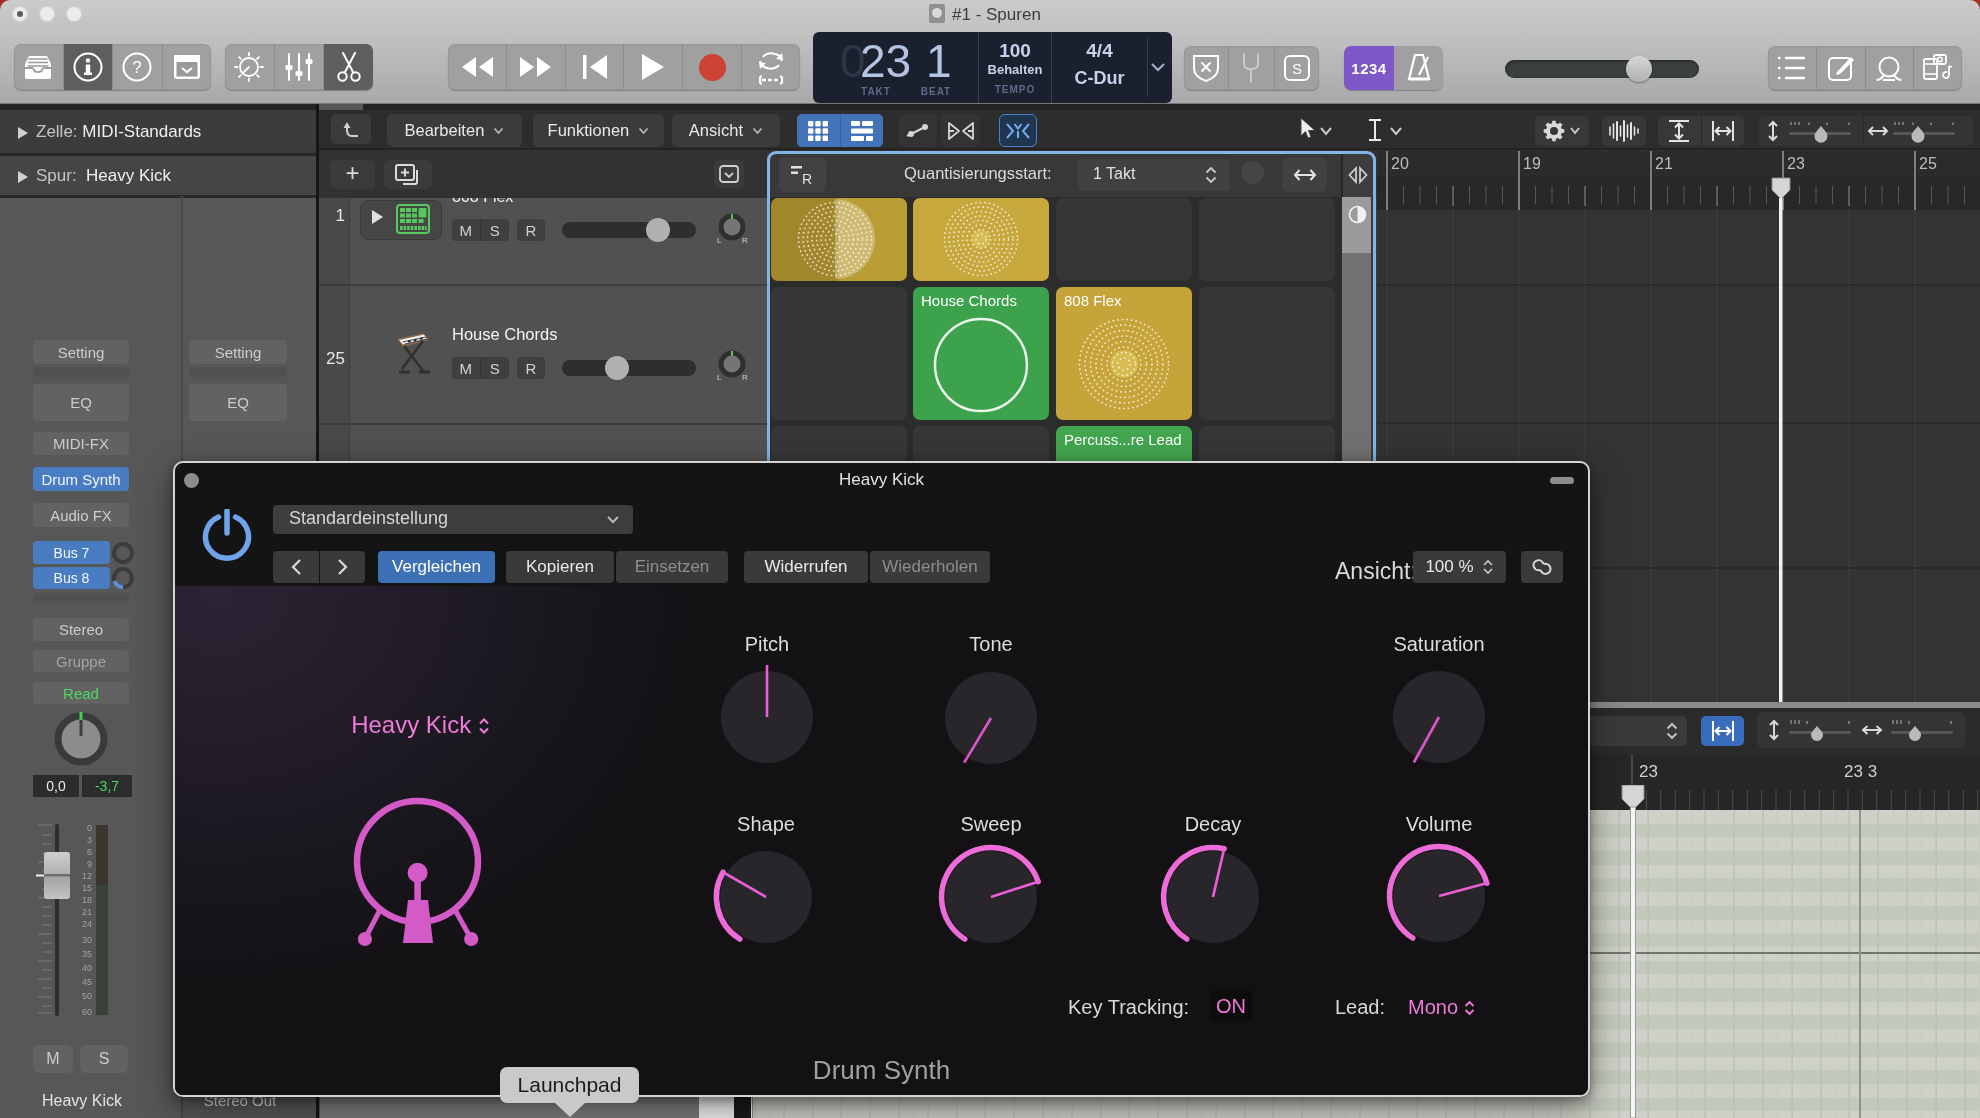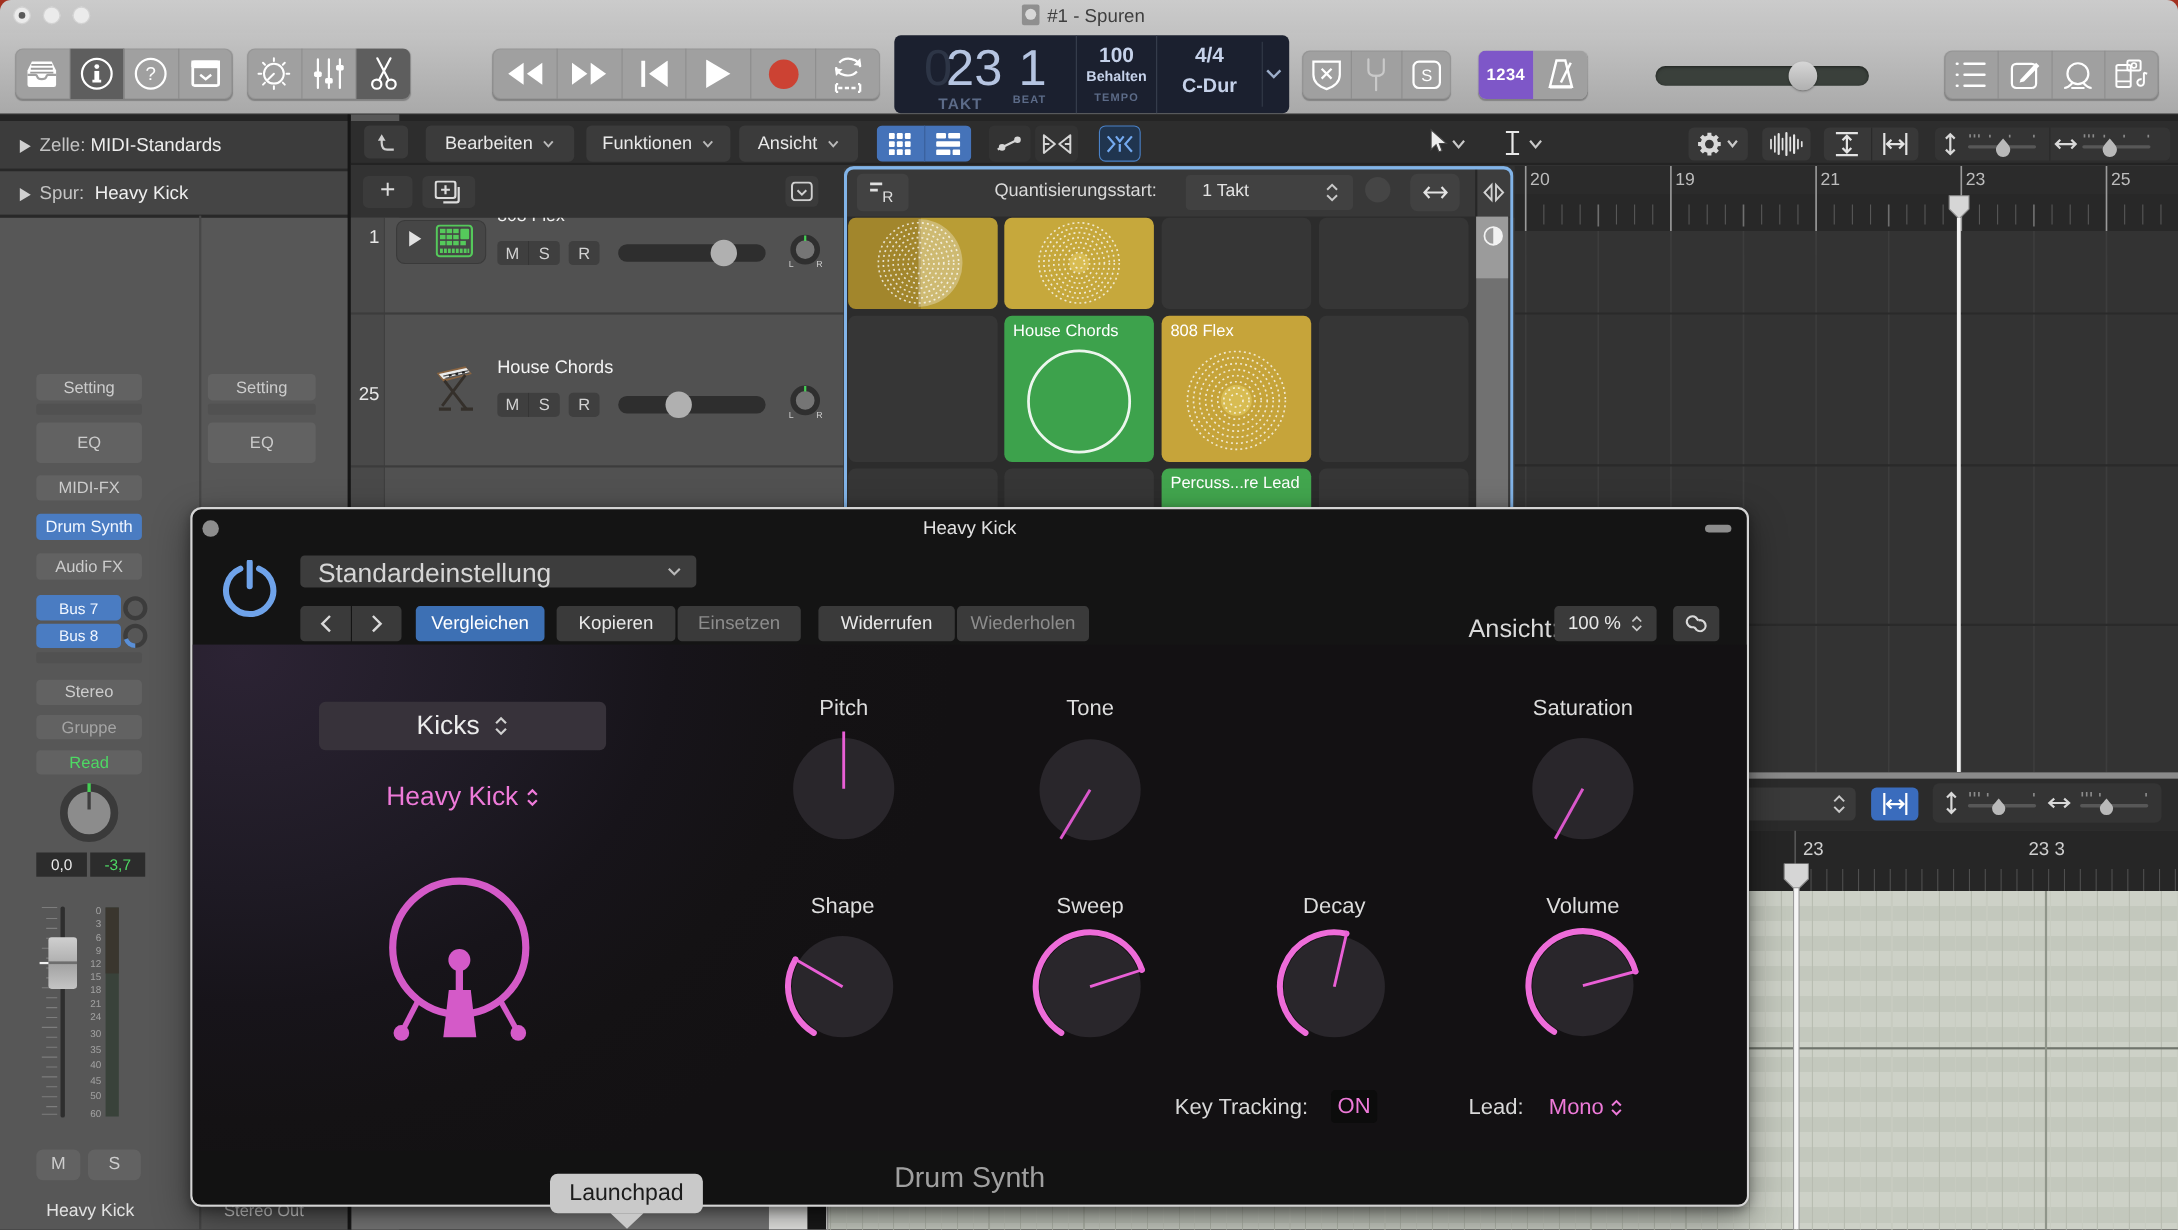--- a/index.html
+++ b/index.html
@@ -155,21 +155,21 @@
     </div>
   </div>
 
   <div class="abs" style="left:813px;top:2px;width:359px;height:71px;background:#1b202f;border-radius:6px;">
     <div class="abs" style="left:165px;top:0;width:1px;height:71px;background:#39404f;"></div>
     <div class="abs" style="left:238px;top:0;width:1px;height:71px;background:#39404f;"></div>
     <div class="abs" style="left:334px;top:6px;width:1px;height:59px;background:#343b49;"></div>
     <div class="abs" style="left:27px;top:2px;font-size:46px;color:#2d3546;">0</div>
     <div class="abs" style="left:47px;top:2px;font-size:46px;color:#b5c4e1;">23</div>
     <div class="abs" style="left:113px;top:2px;font-size:46px;color:#b5c4e1;">1</div>
-    <div class="abs" style="left:40px;top:54px;width:46px;text-align:left;font-size:14px;letter-spacing:1px;color:#5c6b88;font-weight:bold;">TAKT</div>
+    <div class="abs" style="left:40px;top:54px;width:46px;text-align:center;font-size:10px;letter-spacing:1px;color:#5c6b88;font-weight:bold;">TAKT</div>
     <div class="abs" style="left:100px;top:54px;width:46px;text-align:center;font-size:10px;letter-spacing:1px;color:#5c6b88;font-weight:bold;">BEAT</div>
     <div class="abs" style="left:166px;top:8px;width:72px;text-align:center;font-size:19px;font-weight:bold;color:#c6d2ea;">100</div>
     <div class="abs" style="left:166px;top:30px;width:72px;text-align:center;font-size:13px;font-weight:bold;color:#c6d2ea;">Behalten</div>
     <div class="abs" style="left:166px;top:52px;width:72px;text-align:center;font-size:10px;letter-spacing:1px;color:#5c6b88;font-weight:bold;">TEMPO</div>
     <div class="abs" style="left:239px;top:8px;width:95px;text-align:center;font-size:19px;font-weight:bold;color:#c6d2ea;">4/4</div>
     <div class="abs" style="left:239px;top:36px;width:95px;text-align:center;font-size:18px;font-weight:bold;color:#c6d2ea;">C-Dur</div>
     <svg class="abs" style="left:336px;top:28px;" width="18" height="14" viewBox="0 0 18 14">
         <path d="M3 4 l6 6 l6 -6" fill="none" stroke="#9cadc9" stroke-width="2.2"></path>
       </svg>
   </div>
@@ -821,21 +821,21 @@
     <div class="abs" style="left:9px;top:10px;width:15px;height:15px;border-radius:50%;background:#8d8d8d;"></div>
     <div class="abs" style="left:0;top:7px;width:1413px;text-align:center;font-size:17px;color:#e2e2e2;">Heavy Kick</div>
     <div class="abs" style="left:1375px;top:14px;width:24px;height:7px;border-radius:3.5px;background:#8d8d8d;"></div>
   </div>
 
   <svg class="abs" style="left:26px;top:46px;" width="52" height="56" viewBox="0 0 52 56">
     <path d="M17.5 8 A 21.5 21.5 0 1 0 34.5 8" fill="none" stroke="#6fa3ea" stroke-width="5.5" stroke-linecap="round"></path>
     <path d="M26 2 V 24" stroke="#6fa3ea" stroke-width="5.5" stroke-linecap="round"></path>
   </svg>
   <div class="abs" style="left:98px;top:42px;width:360px;height:29px;background:#3d3d3d;border-radius:4px;">
-    <div class="abs" style="left:16px;top:3px;font-size:24px;color:#d6d6d6;">Standardeinstellung</div>
+    <div class="abs" style="left:16px;top:3px;font-size:18px;color:#d6d6d6;">Standardeinstellung</div>
     <svg class="abs" style="left:332px;top:9px;" width="16" height="12" viewBox="0 0 16 12">
         <path d="M3 3 l5 5 l5 -5" fill="none" stroke="#b9b9b9" stroke-width="2"></path>
       </svg>
   </div>
   <div class="pbtn" style="left:98px;top:88px;width:46px;border-radius:4px 0 0 4px;">
     <svg width="12" height="18" viewBox="0 0 12 18">
         <path d="M10 2 L3 9 L10 16" fill="none" stroke="#d9d9d9" stroke-width="2.2"></path>
       </svg>
   </div>
   <div class="pbtn" style="left:145px;top:88px;width:45px;border-radius:0 4px 4px 0;">
@@ -862,29 +862,20 @@
     <svg width="26" height="16" viewBox="0 0 26 16">
         <g fill="none" stroke="#d9d9d9" stroke-width="2">
           <path d="M11 11 A 5 5 0 1 1 14 4 L15 5"></path>
           <path d="M15 5 A 5 5 0 1 1 12 12 L11 11"></path>
         </g>
       </svg>
   </div>
 
   <div class="abs" id="plugbody" style="left:0;top:123px;width:1413px;height:460px;
        background:radial-gradient(46% 115% at 3% 2%, #2c2334 0%, #251f2c 20%, #1e1a24 40%, #17141a 60%, #141214 80%, #131113 100%);">
-    <div class="abs" style="left:115px;top:52px;width:261px;height:44px;background:#37323a;border-radius:6px;display:flex;align-items:center;justify-content:center;">
-      <span style="font-size:24px;color:#ececec;">Kicks&nbsp;&nbsp;</span>
-      <svg width="13" height="20" viewBox="0 0 13 20">
-          <g fill="none" stroke="#cfcfcf" stroke-width="2">
-            <path d="M2 7.5 L6.5 3 L11 7.5"></path>
-            <path d="M2 12.5 L6.5 17 L11 12.5"></path>
-          </g>
-        </svg>
-    </div>
     <div class="abs" style="left:115px;top:125px;width:261px;text-align:center;">
       <span style="font-size:24px;color:#ee7ad9;">Heavy Kick </span>
       <svg width="12" height="18" viewBox="0 0 12 18" style="vertical-align:-2px;">
           <g fill="none" stroke="#ee7ad9" stroke-width="2">
             <path d="M2 6.5 L6 2.5 L10 6.5"></path>
             <path d="M2 11.5 L6 15.5 L10 11.5"></path>
           </g>
         </svg>
     </div>
 

